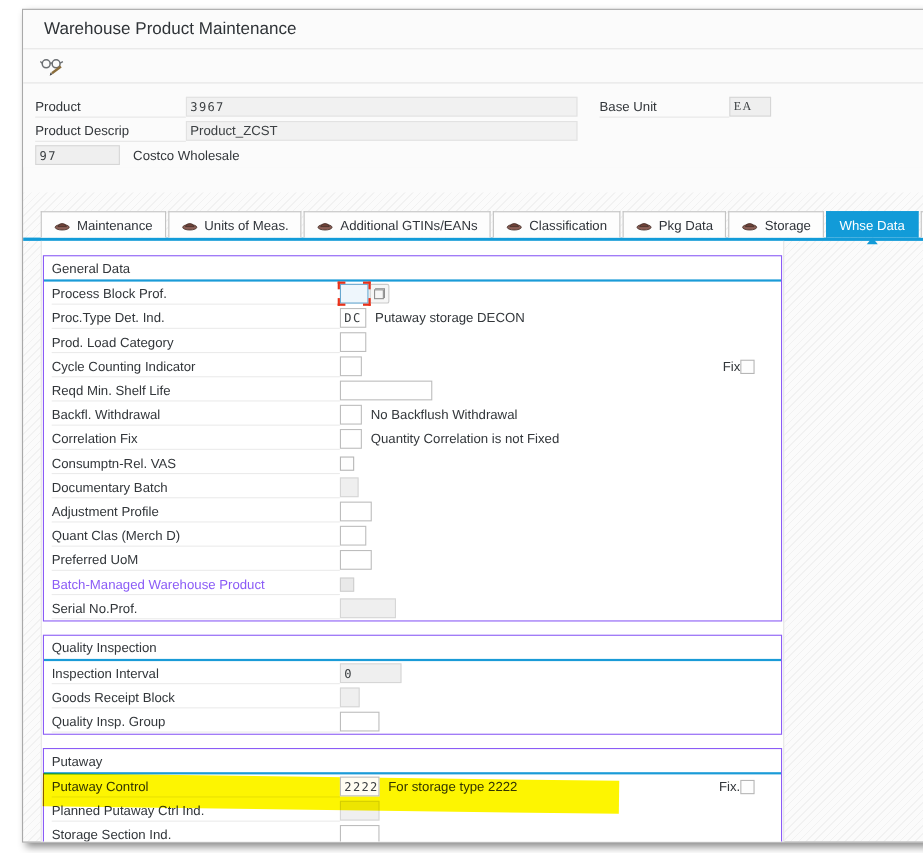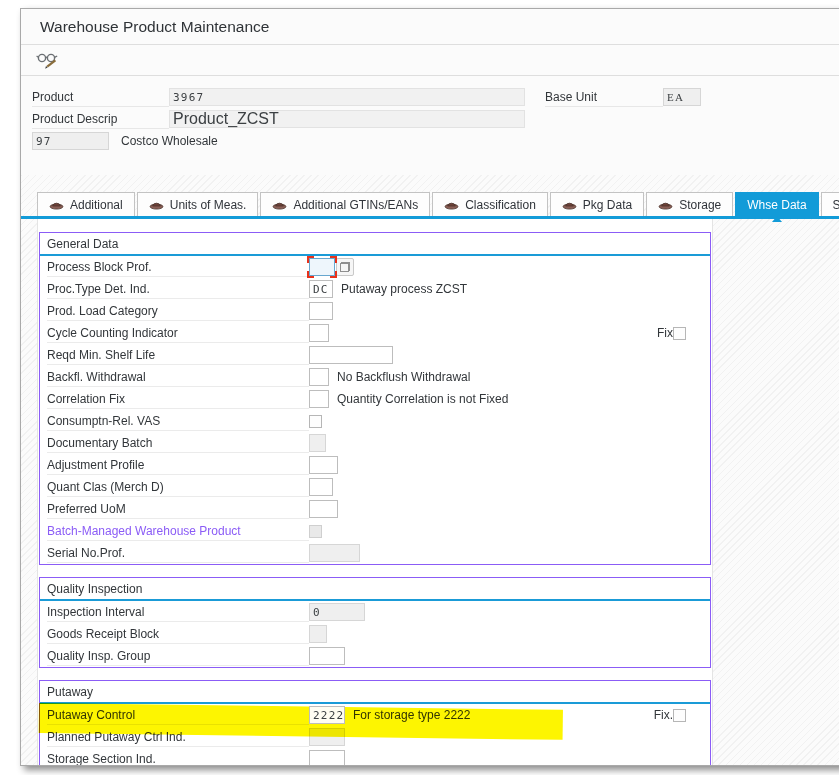--- a/index.html
+++ b/index.html
@@ -18,21 +18,21 @@
   
   .hform { padding:10px 0 0 0; background:#fbfbfb; }
   .hrow { height:22px; display:flex; align-items:center; padding-left:11px; }
   .hlabel { width:137px; height:20px; display:flex; align-items:center;
             font-size:12px; color:#32363a; border-bottom:1px solid #e7e7e7; }
   .f { height:18px; border:1px solid #bdbdbd; background:#fff; display:flex; align-items:center;
        padding:0 3px; font-family:"DejaVu Sans Mono", monospace; font-size:11px;
        letter-spacing:1.2px; color:#3c4043; }
   .f.display { background:#f1f1f1; border-color:#e2e2e2; }
   .f.gray { background:#efefef; border-color:#d6d6d6; }
-  .f.sansval { font-family:"Liberation Sans", sans-serif; font-size:16px; letter-spacing:0; }
+  .f.sansval { font-family:"Liberation Sans", sans-serif; font-size:12px; letter-spacing:0; }
   .desc { font-size:12px; color:#32363a; margin-left:8px; white-space:nowrap; }
   
   .lower { position:absolute; left:0; top:166px; right:0; bottom:0;
            background:repeating-linear-gradient(135deg, rgba(90,90,90,0.06) 0px, rgba(90,90,90,0.06) 1px, transparent 1px, transparent 5px); }
   .tabstrip { display:flex; align-items:flex-end; padding-left:16px; margin-top:15px; height:26px; gap:2px; }
   .tab { height:24px; display:flex; align-items:center; gap:6px; padding:0 11px;
          background:#fdfdfd; border:1px solid #c3c3c3; border-bottom:none;
          font-size:12px; color:#30343a; cursor:pointer; white-space:nowrap; }
   .tab.selected { position:relative; background:#129bd8; border-color:#129bd8; color:#fff; }
   .tab.selected::after { content:''; position:absolute; top:100%; left:50%; margin-left:-5px;
@@ -116,21 +116,21 @@
 
   <div class="lower">
     <div class="tabstrip">
       <div class="tab">
         <span class="ticon">
             <svg width="15" height="11" viewBox="0 0 15 11">
               <ellipse cx="7.5" cy="7.6" rx="6.4" ry="2.5" fill="#8b5e55" stroke="#4a332c" stroke-width="0.8"></ellipse>
               <path d="M3.6 7 A4 3.6 0 0 1 11.4 7 Z" fill="#6e4138" stroke="#4a332c" stroke-width="0.8"></path>
             </svg>
           </span>
-        <span>Additional</span>
+        <span>Maintenance</span>
       </div>
       <div class="tab">
         <span class="ticon">
             <svg width="15" height="11" viewBox="0 0 15 11">
               <ellipse cx="7.5" cy="7.6" rx="6.4" ry="2.5" fill="#8b5e55" stroke="#4a332c" stroke-width="0.8"></ellipse>
               <path d="M3.6 7 A4 3.6 0 0 1 11.4 7 Z" fill="#6e4138" stroke="#4a332c" stroke-width="0.8"></path>
             </svg>
           </span>
         <span>Units of Meas.</span>
       </div>
@@ -193,21 +193,21 @@
             <span class="ck tl"></span>
             <span class="ck tr"></span>
             <span class="ck bl"></span>
             <span class="ck br"></span>
             <span class="mc"></span>
           </div>
         </div>
         <div class="row">
           <div class="rlabel">Proc.Type Det. Ind.</div>
           <div class="f" style="width:24px;">DC</div>
-          <div class="desc">Putaway process ZCST</div>
+          <div class="desc">Putaway storage DECON</div>
         </div>
         <div class="row">
           <div class="rlabel">Prod. Load Category</div>
           <div class="f" style="width:24px;"></div>
         </div>
         <div class="row">
           <div class="rlabel">Cycle Counting Indicator</div>
           <div class="f" style="width:20px;"></div>
           <div class="fixwrap">
             <span class="fl">Fix</span>

